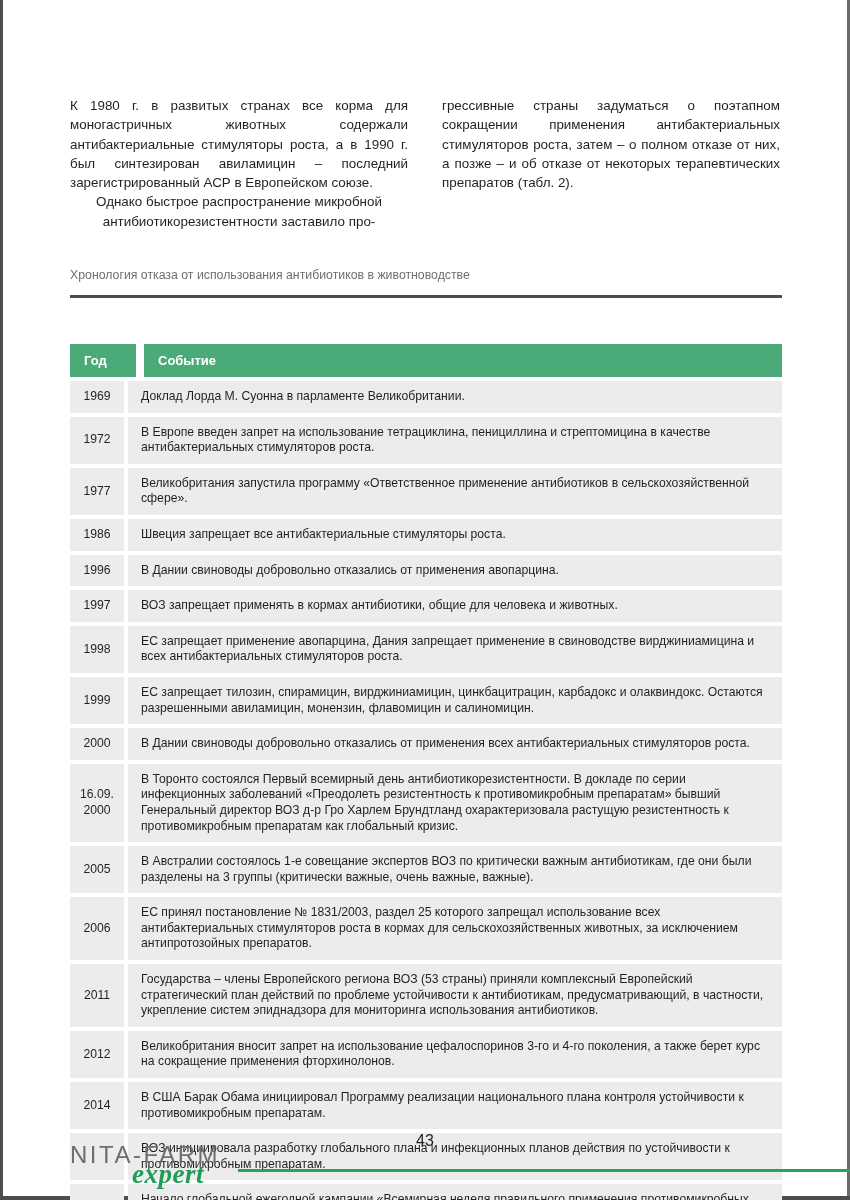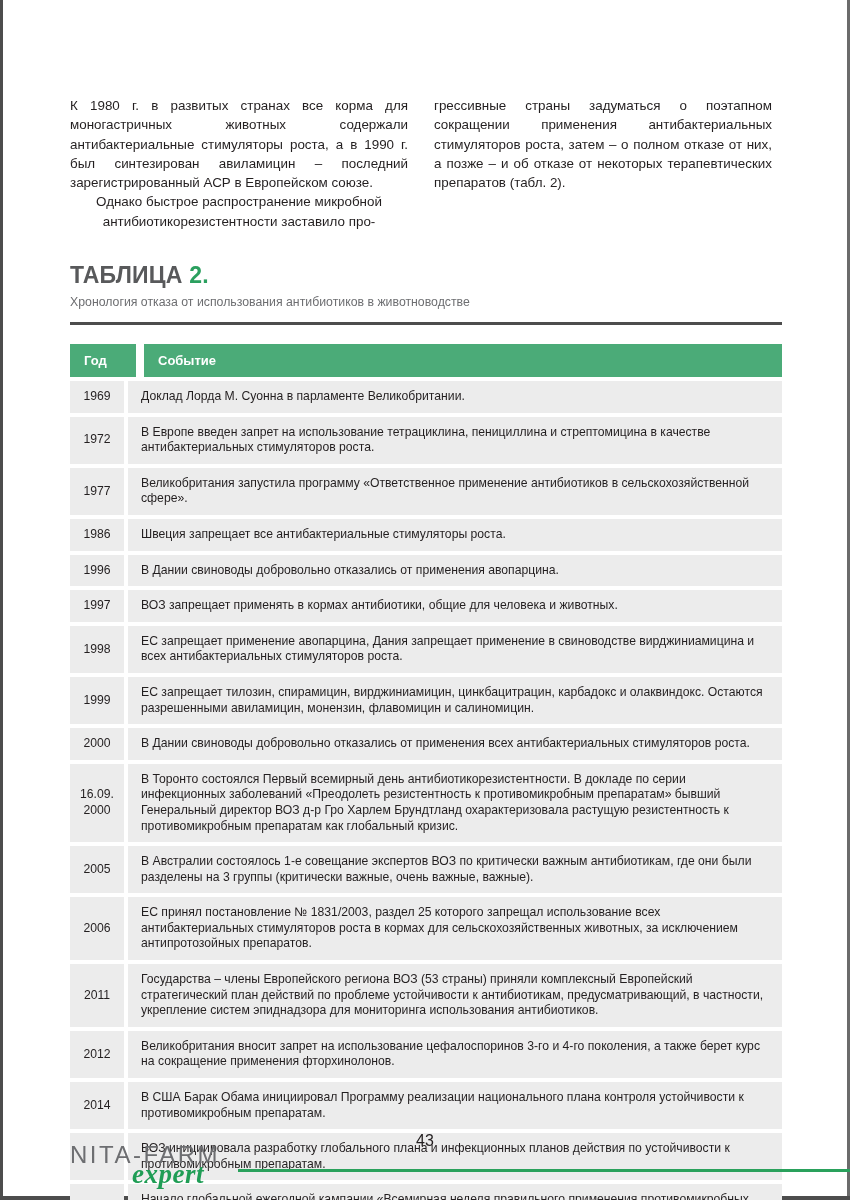--- a/index.html
+++ b/index.html
@@ -44,21 +44,21 @@
     box-sizing: border-box;
   }
 
   
   .intro {
     position: absolute;
     left: 70px;
     top: 96px;
     width: 710px;
     display: flex;
-    gap: 26px;
+    gap: 34px;
   }
   .intro-col {
     width: 338px;
     font-size: 13.4px;
     line-height: 19.3px;
     color: #231f20;
     text-align: justify;
   }
   .intro-col p {
     margin: 0;
@@ -221,24 +221,20 @@
     <div class="intro-col">
       <p>К 1980 г. в развитых странах все корма для моногастричных животных содержали антибактериальные стимуляторы роста, а в 1990 г. был синтезирован авиламицин – последний зарегистрированный АСР в Европейском союзе.</p>
       <p class="nojust">Однако быстрое распространение микробной антибиотикорезистентности заставило про-</p>
     </div>
     <div class="intro-col">
       <p>грессивные страны задуматься о поэтапном сокращении применения антибактериальных стимуляторов роста, затем – о полном отказе от них, а позже – и об отказе от некоторых терапевтических препаратов (табл. 2).</p>
     </div>
   </div>
 
   <div class="table-caption">
-    <div class="caption-title">
-      <span>ТАБЛИЦА</span>
-      <span class="num">2.</span>
-    </div>
     <div class="caption-sub">Хронология отказа от использования антибиотиков в животноводстве</div>
     <div class="caption-rule"></div>
   </div>
 
   <div class="tbl">
     <div class="tbl-head">
       <div class="th th-year">Год</div>
       <div class="th th-event">Событие</div>
     </div>
     <div id="table-body">

